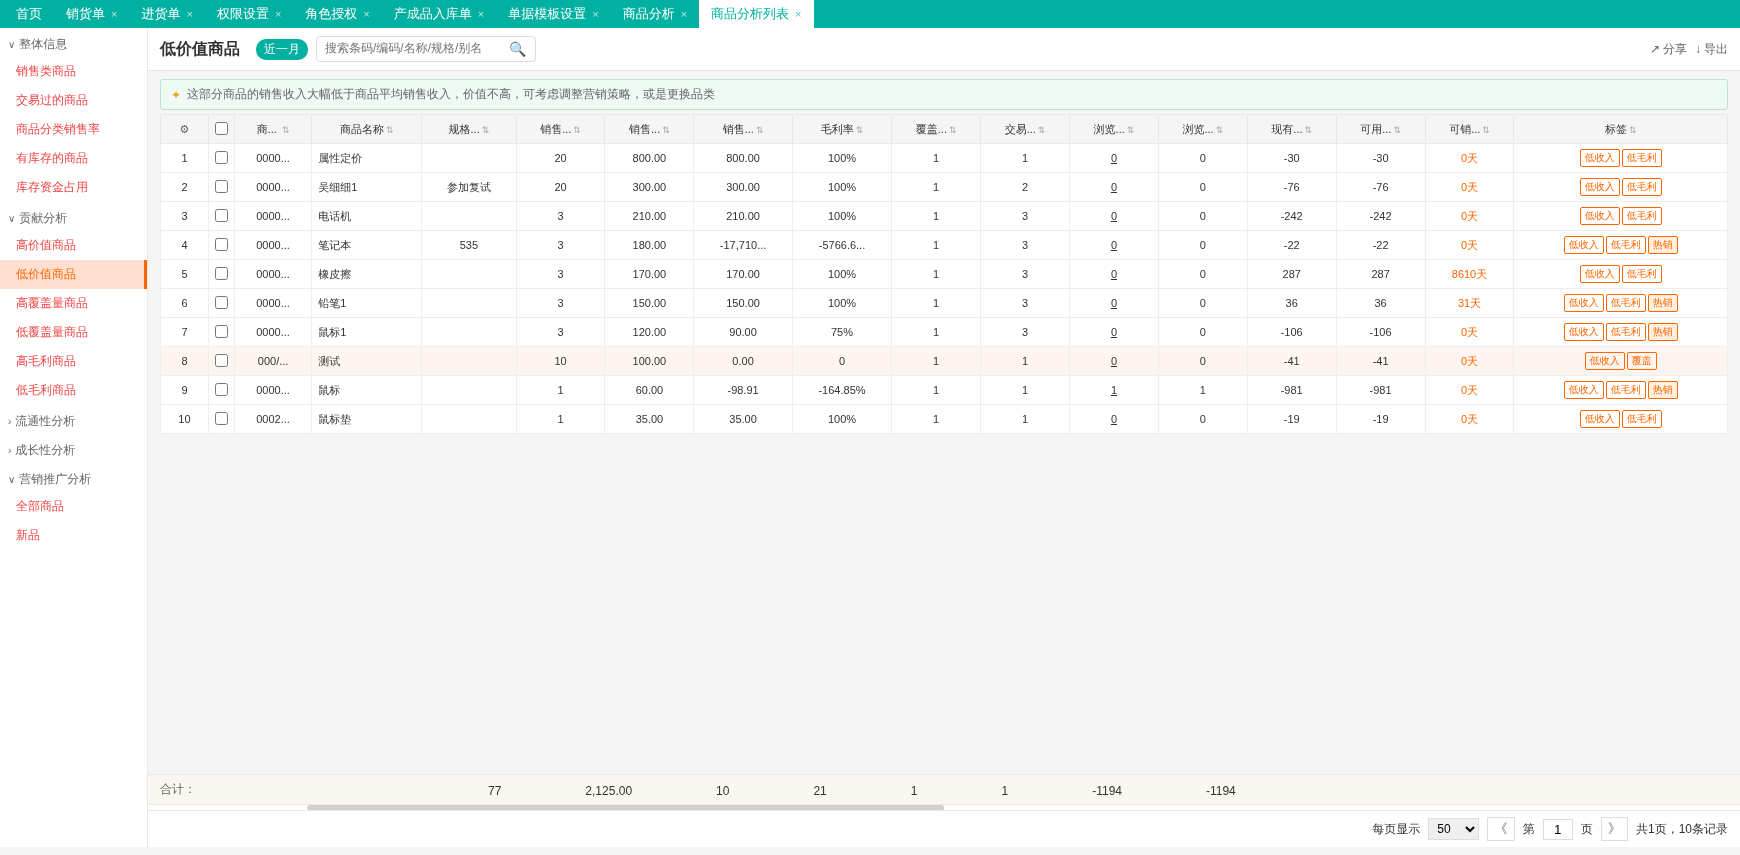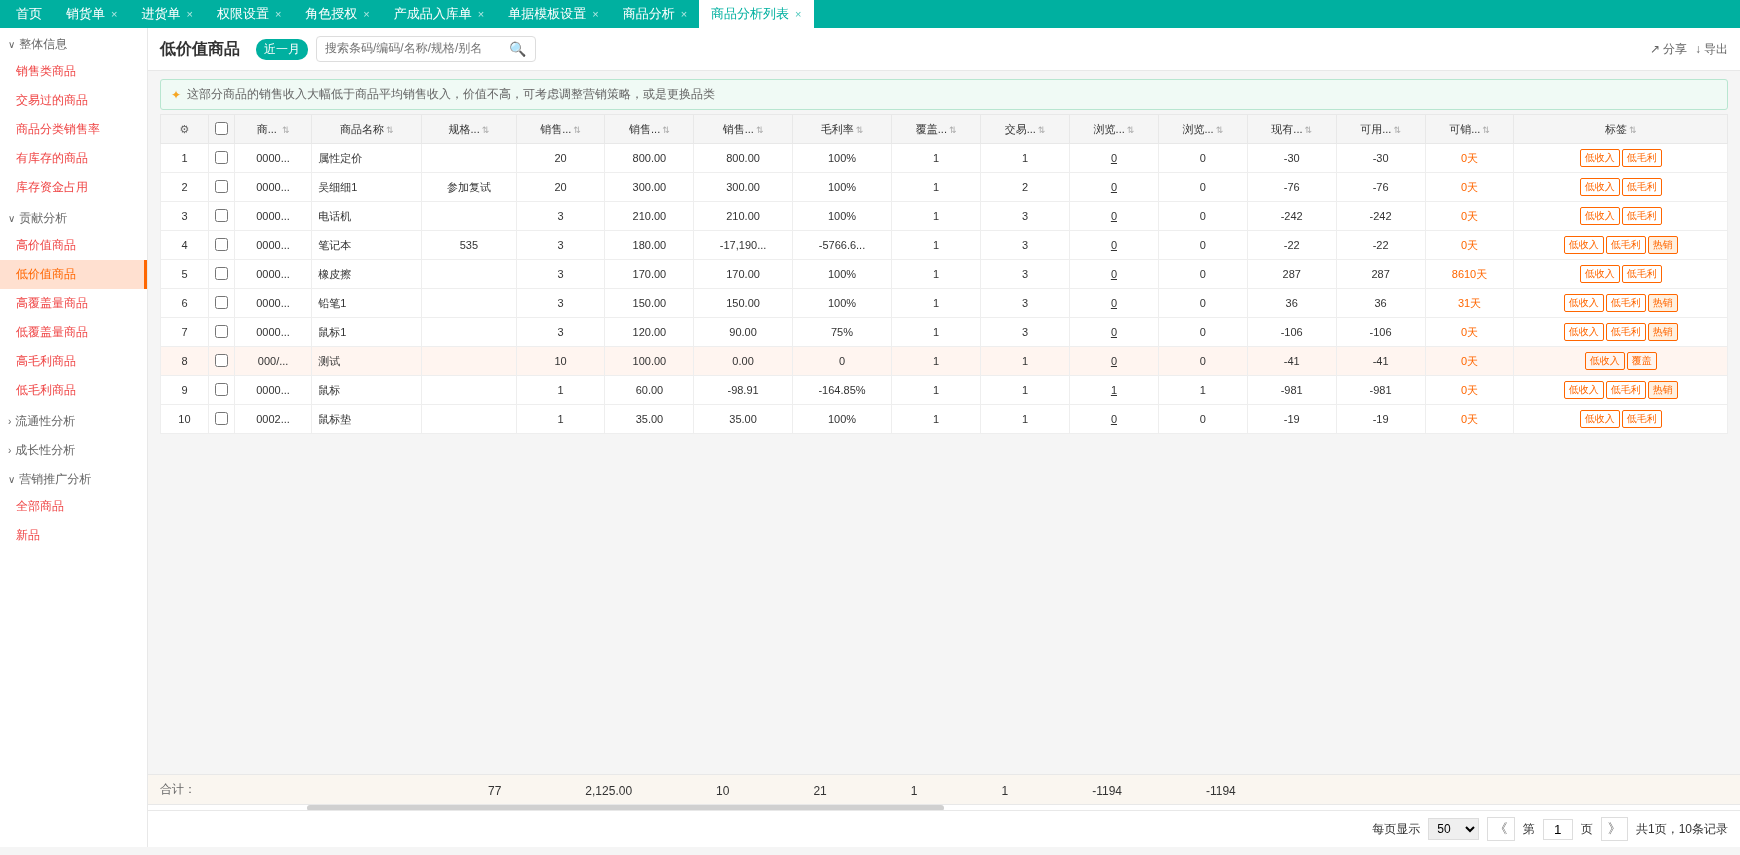--- a/index.html
+++ b/index.html
@@ -268,21 +268,21 @@
     <td><span class="tag tag-orange">低收入</span><span class="tag tag-orange">低毛利</span></td>
   </tr>
             <tr>
     <td>4</td>
     <td class="checkbox-cell"><input type="checkbox" style=""></td>
     <td>0000...</td>
     <td class="text-left">笔记本</td>
     <td>535</td>
     <td>3</td>
     <td>180.00</td>
-    <td>-17,190...</td>
+    <td>-17,710...</td>
     <td>-5766.6...</td>
     <td>1</td>
     <td>3</td>
     <td><span class="underline">0</span></td>
     <td>0</td>
     <td>-22</td>
     <td>-22</td>
     <td style="color:#ff6600">0天</td>
     <td><span class="tag tag-orange">低收入</span><span class="tag tag-orange">低毛利</span><span class="tag tag-hot">热销</span></td>
   </tr>

